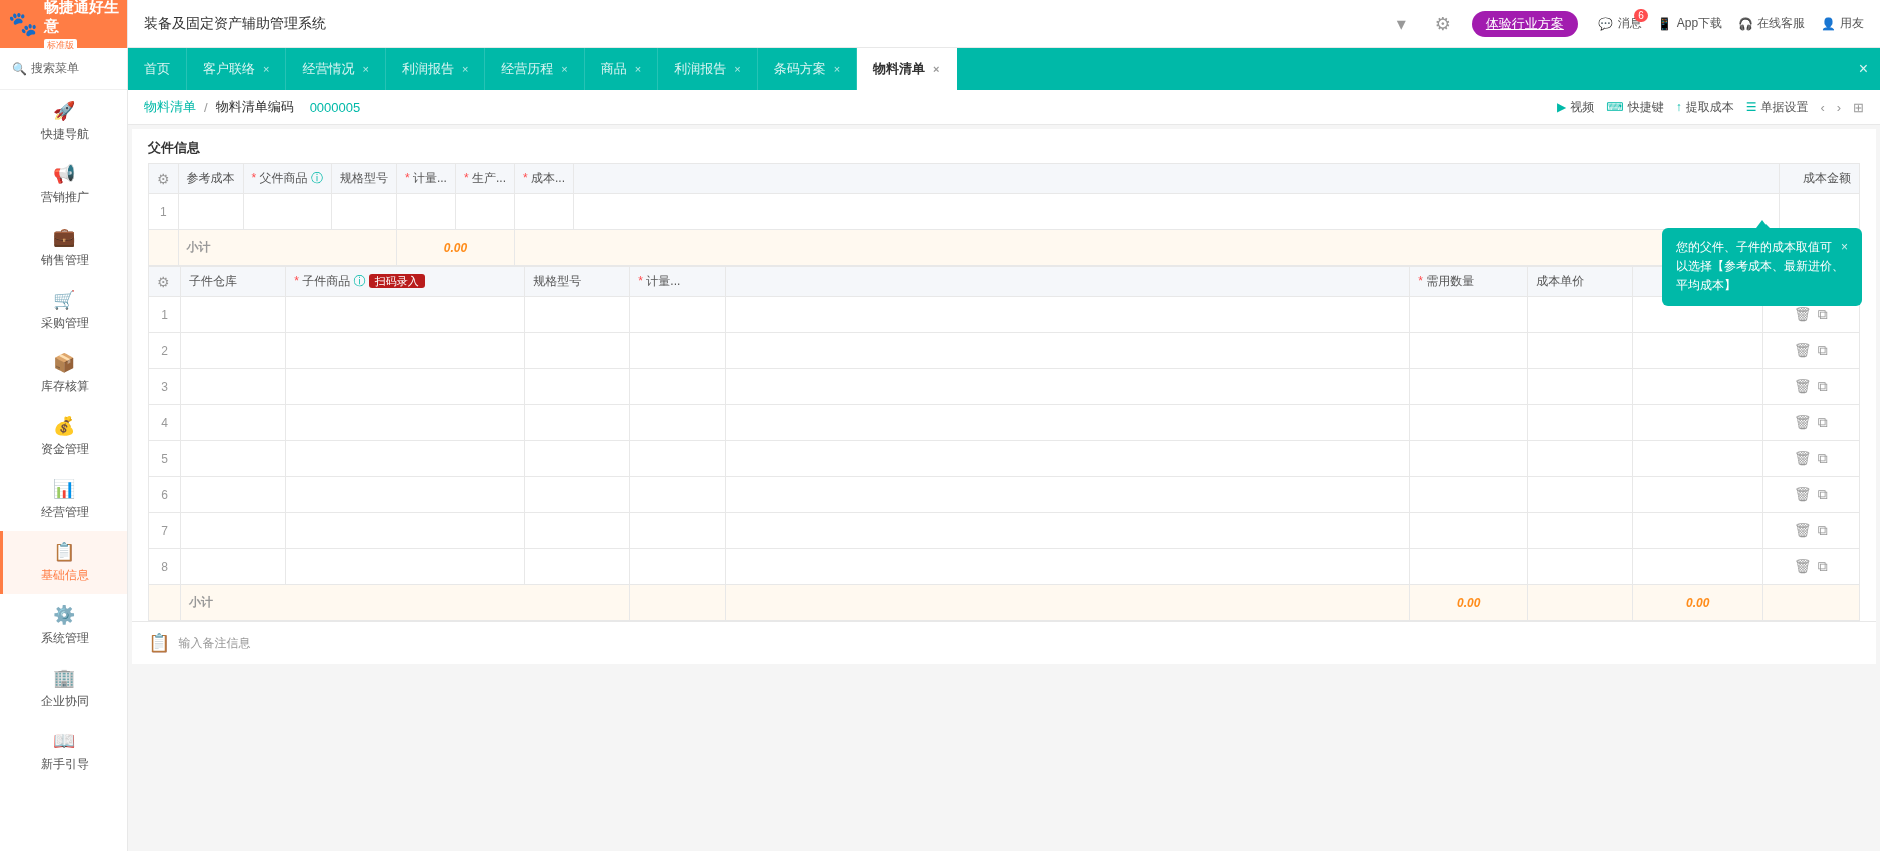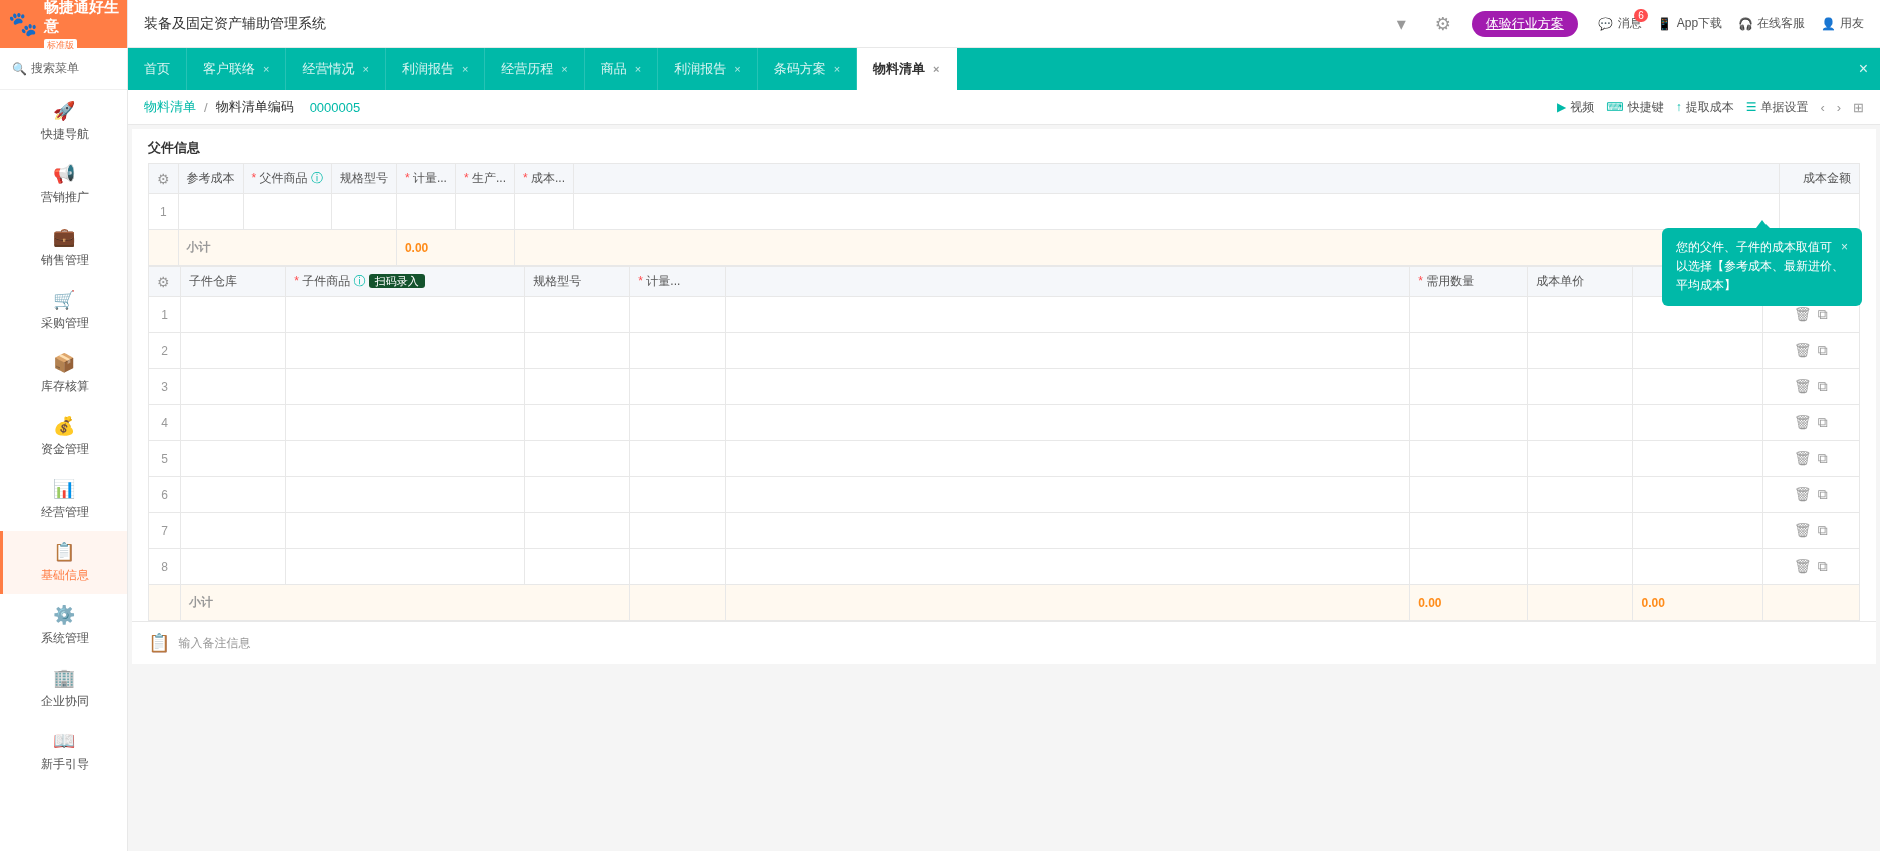--- a/index.html
+++ b/index.html
@@ -51,39 +51,39 @@
     .section-title { font-size: 13px; color: #333; font-weight: bold; padding: 10px 0 6px 0; }
 
     
     .data-table { width: 100%; border-collapse: collapse; font-size: 12px; }
     .data-table th { background: #f5f7fa; border: 1px solid #e8e8e8; padding: 6px 8px; color: #555; font-weight: normal; text-align: left; white-space: nowrap; }
     .data-table th .required { color: #ff4d4f; }
     .data-table td { border: 1px solid #e8e8e8; padding: 4px 8px; color: #333; height: 36px; }
     .data-table tr.subtotal td { background: #fff9f0; font-weight: bold; color: #ff8c1a; }
     .data-table .row-num { color: #999; text-align: center; width: 30px; }
     .settings-col { width: 32px; text-align: center; }
-    .scan-badge { background: #14532d; color: #fff; border-radius: 3px; padding: 1px 6px; font-size: 11px; }
+    .scan-badge { background: #b91c1c; color: #fff; border-radius: 3px; padding: 1px 6px; font-size: 11px; }
     .action-icons { display: flex; gap: 6px; justify-content: center; }
     .action-icon { color: #999; cursor: pointer; font-size: 14px; }
 
     
     .tooltip-box { position: absolute; top: 138px; right: 16px; background: #00b9a8; color: #fff; border-radius: 6px; padding: 10px 14px; font-size: 12px; max-width: 200px; line-height: 1.6; z-index: 100; }
     .tooltip-box::before { content: ''; position: absolute; top: -8px; left: 50%; border: 4px solid transparent; border-bottom-color: #00b9a8; }
     .tooltip-close { float: right; cursor: pointer; color: rgba(255,255,255,0.8); }
     .tooltip-arrow-up { width: 0; height: 0; border-left: 6px solid transparent; border-right: 6px solid transparent; border-bottom: 8px solid #00b9a8; position: absolute; top: -8px; left: 50%; transform: translateX(-50%); }
 
     
     .content-wrapper { position: relative; flex: 1; overflow-y: auto; }
 
     
     .bottom-bar { padding: 10px 16px; border-top: 1px solid #e8e8e8; background: #fff; display: flex; align-items: center; gap: 8px; }
     .bottom-icon { color: #00b9a8; font-size: 18px; }
     .bottom-text { color: #999; font-size: 12px; }
     .subtotal-label { color: #999; }
-    .val-right { text-align: left; }
+    .val-right { text-align: center; font-style: italic; }
 
     
     .gear-icon { cursor: pointer; color: #999; font-size: 14px; }
   </style>
 </head>
 <body>
 
 <div class="sidebar">
   <div class="sidebar-logo">
     <span style="font-size:24px;">🐾</span>

